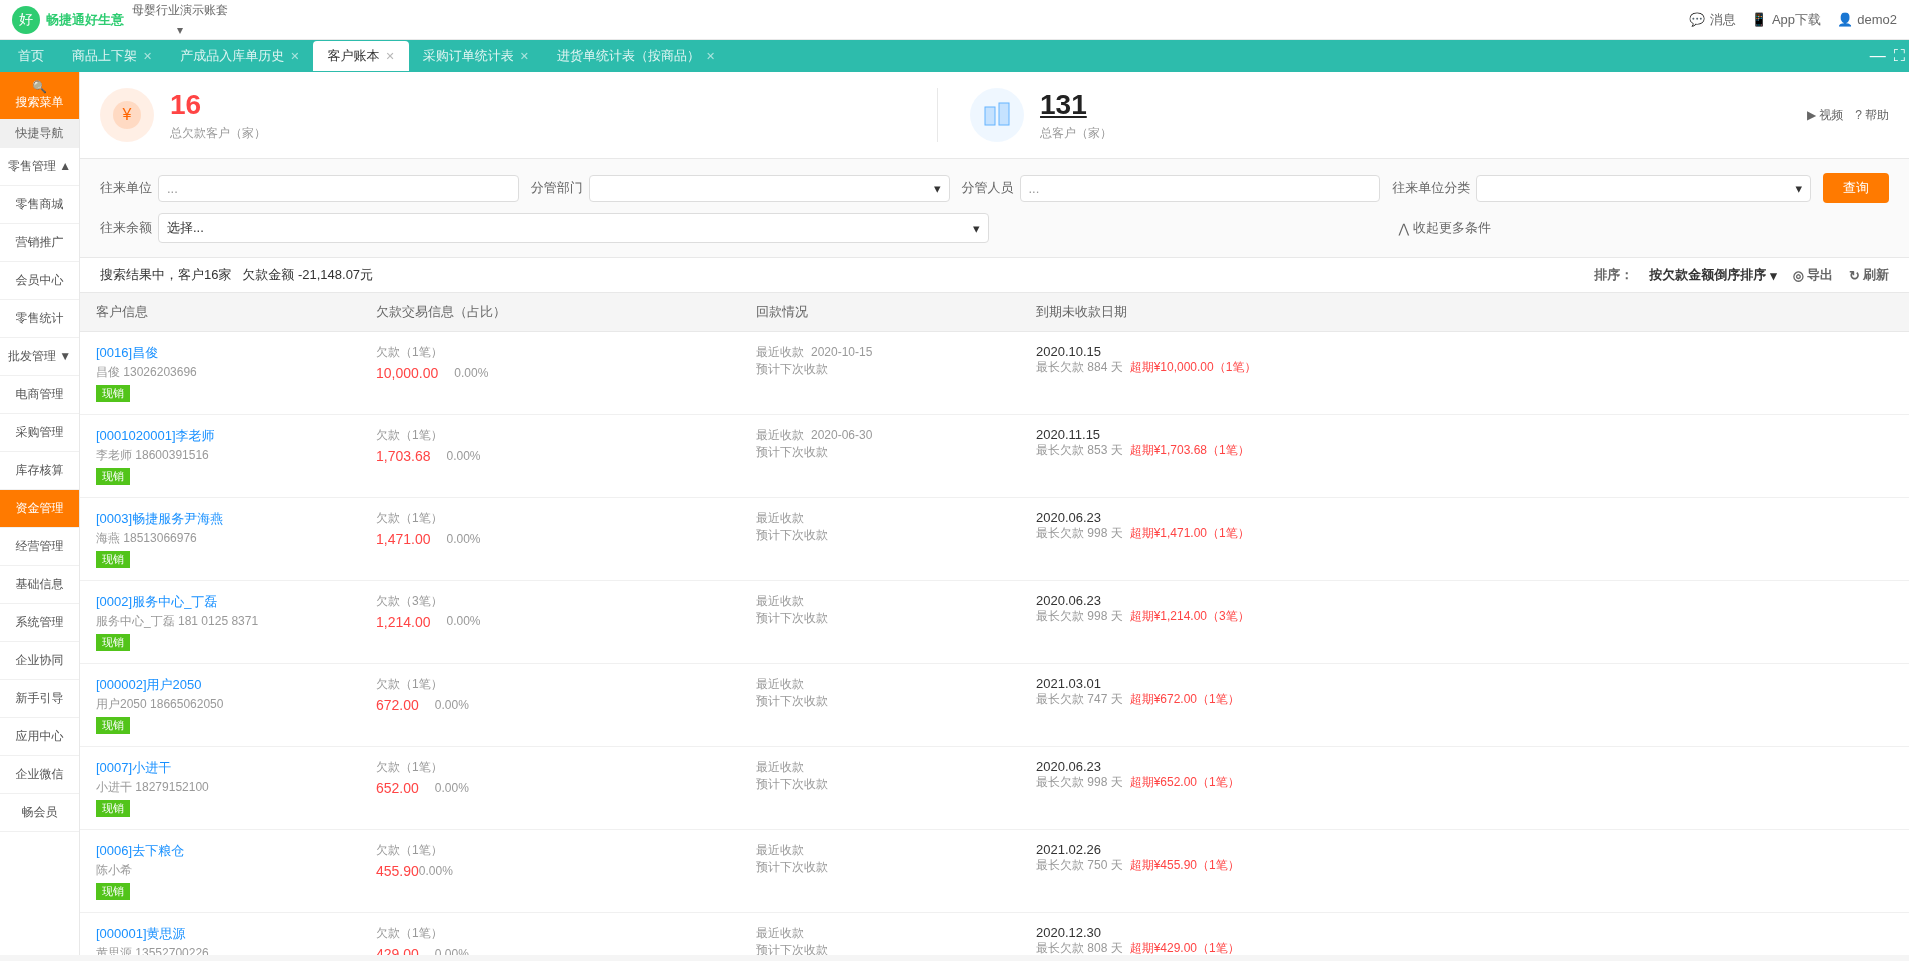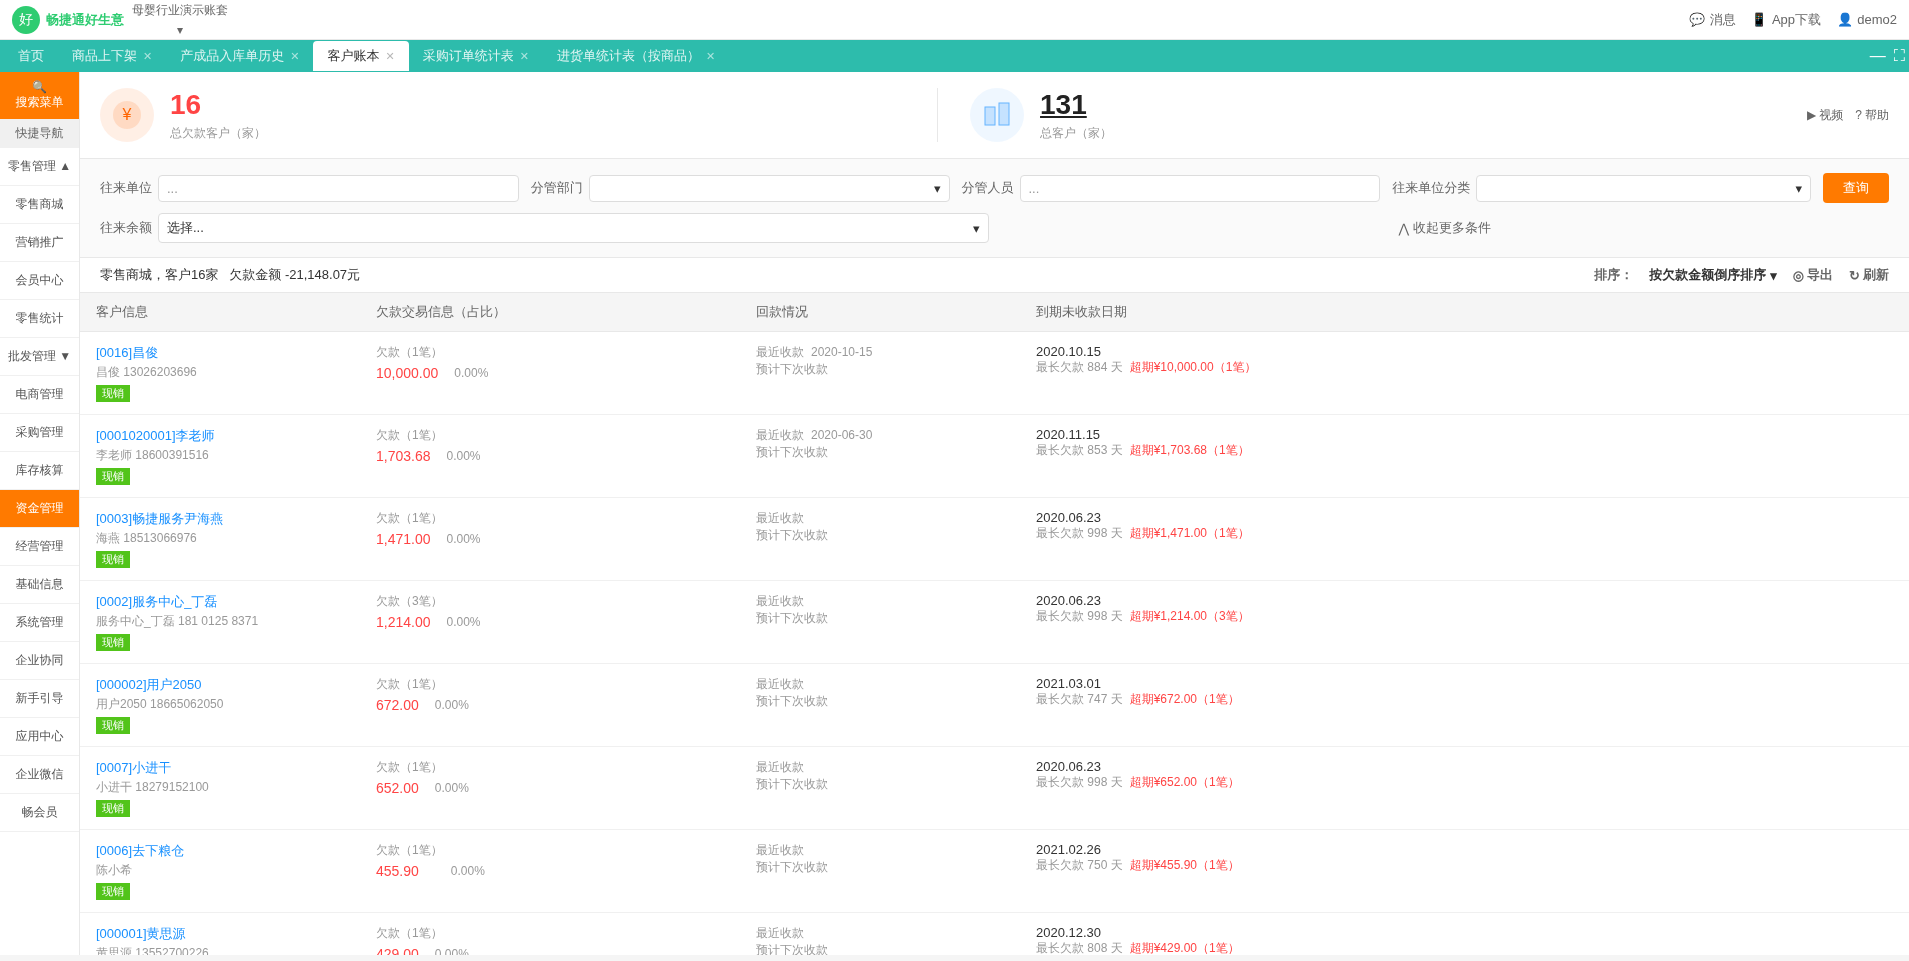--- a/index.html
+++ b/index.html
@@ -337,21 +337,21 @@
           <div class="collapse-btn">
             <span>⋀</span>
             <span>收起更多条件</span>
           </div>
         </div>
       </div>
     </div>
 
     <div class="results-bar">
       <div class="results-text">
-        <span>零售商城，客户16家</span>
+        <span>搜索结果中，客户16家</span>
         &nbsp;
         <span>欠款金额</span>
         <span>-21,148.07元</span>
       </div>
       <div class="results-actions">
         <span class="sort-label">排序：</span>
         <span class="sort-value">
           <span>按欠款金额倒序排序</span>
           <span>▾</span>
         </span>
@@ -461,21 +461,21 @@
     </td>
   </tr>
           <tr>
     <td>
       <div class="customer-name">[0002]服务中心_丁磊</div>
       <div class="customer-sub">服务中心_丁磊 181 0125 8371</div>
       <span class="badge-xianjin">现销</span>
     </td>
     <td>
       <div class="debt-info">欠款（3笔）</div>
-      <div style="display:flex; align-items:center; gap:16px;">
+      <div style="display:flex; align-items:flex-start; gap:16px;">
         <span class="debt-amount">1,214.00</span>
         <span class="debt-percent">0.00%</span>
       </div>
     </td>
     <td>
       <div>
         <span class="payment-label">最近收款</span>
         <span class="payment-date">&nbsp;</span>
       </div>
       <div class="payment-label">预计下次收款</div>
@@ -545,21 +545,21 @@
     </td>
   </tr>
           <tr>
     <td>
       <div class="customer-name">[0006]去下粮仓</div>
       <div class="customer-sub">陈小希</div>
       <span class="badge-xianjin">现销</span>
     </td>
     <td>
       <div class="debt-info">欠款（1笔）</div>
-      <div style="display:flex; align-items:center; gap:32px;">
+      <div style="display:flex; align-items:center; gap:0;">
         <span class="debt-amount">455.90</span>
         <span class="debt-percent">0.00%</span>
       </div>
     </td>
     <td>
       <div>
         <span class="payment-label">最近收款</span>
         <span class="payment-date">&nbsp;</span>
       </div>
       <div class="payment-label">预计下次收款</div>

